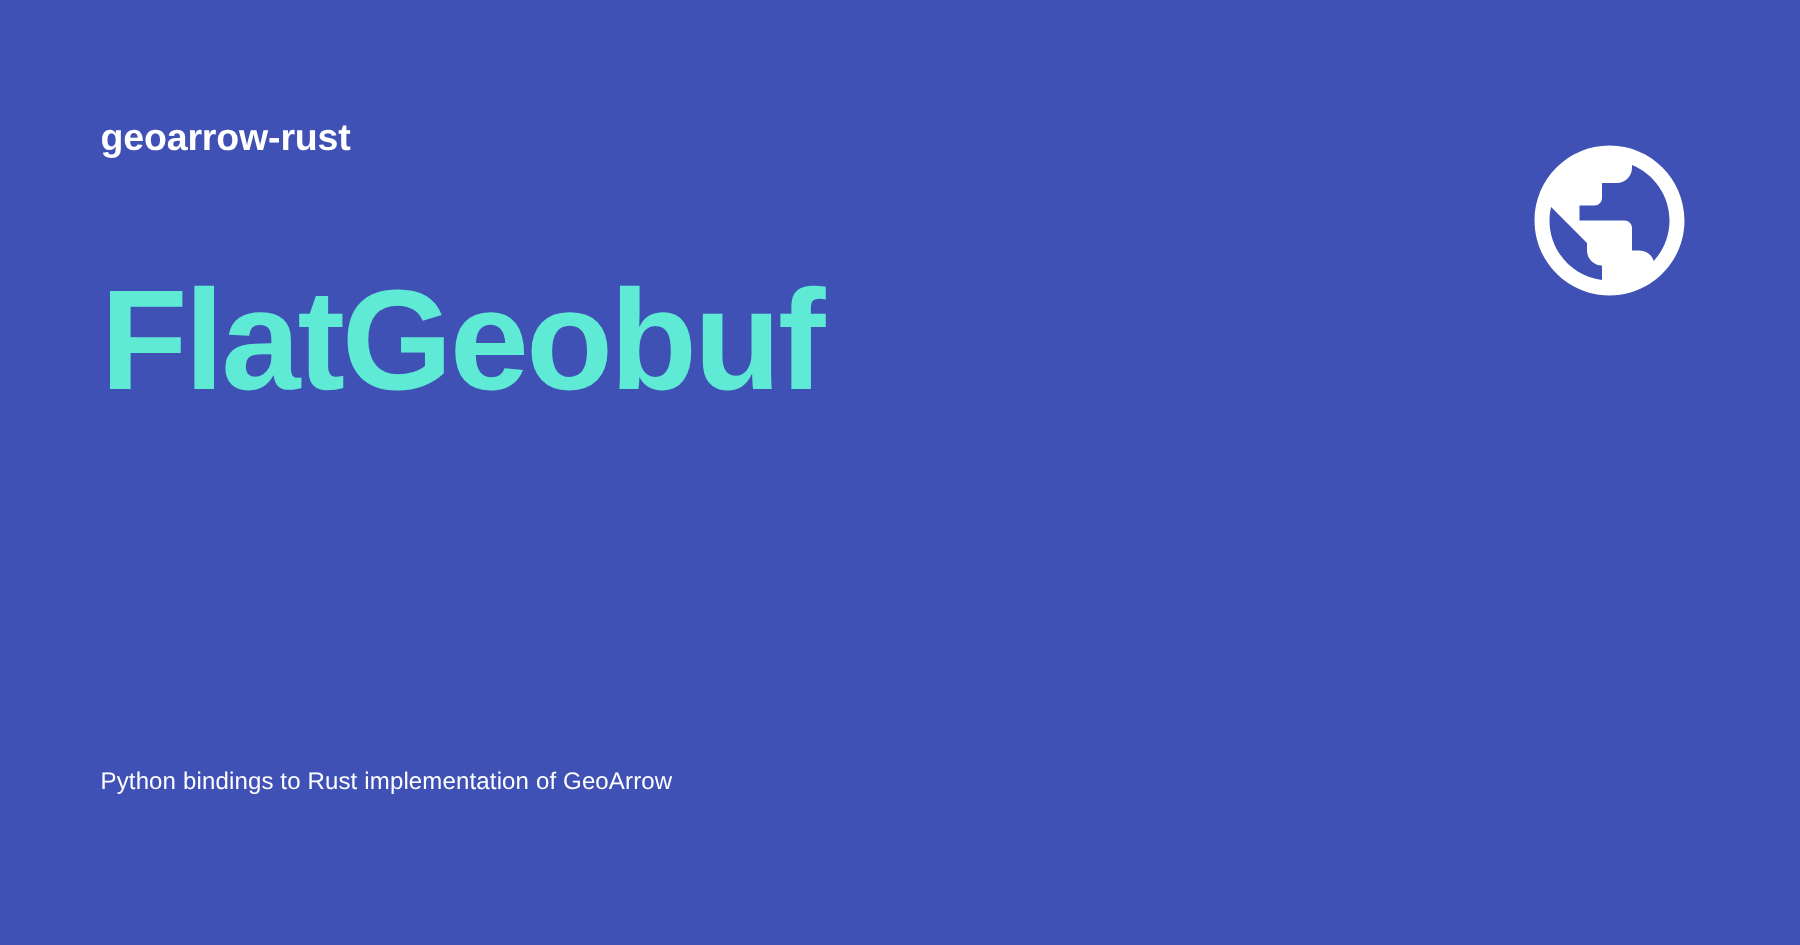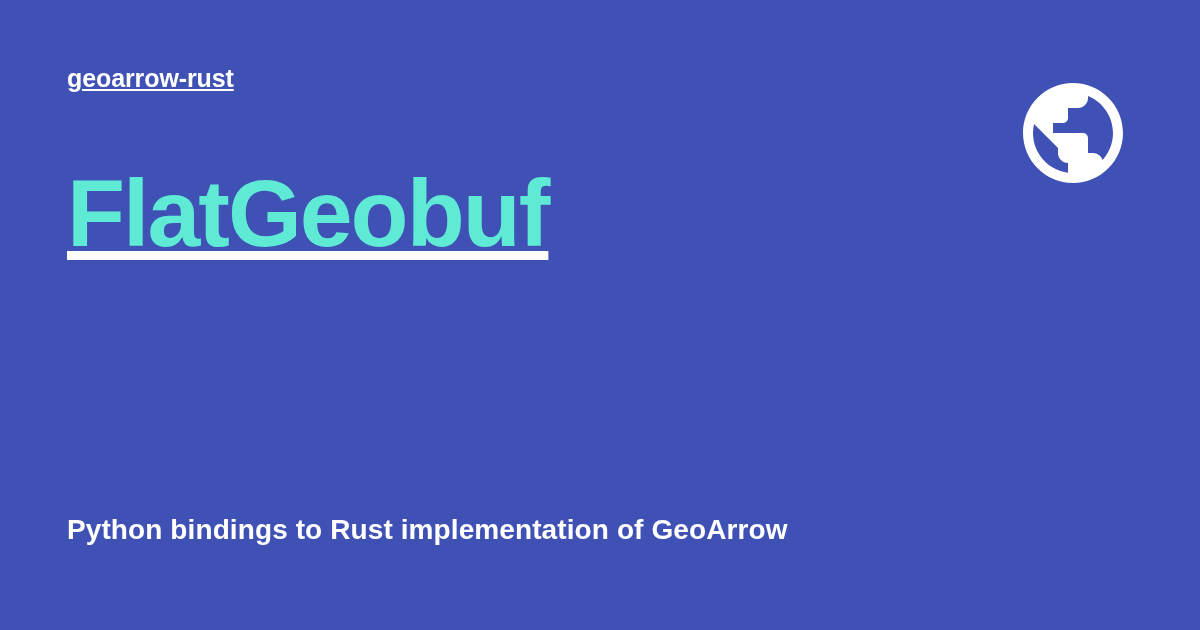--- a/index.html
+++ b/index.html
@@ -22,30 +22,29 @@
     width: 1200px;
     height: 630px;
     background: #3f51b5;
     color: #ffffff;
     padding: 0;
   }
 
   
   .card-header {
     position: absolute;
-    top: 0;
+    top: 14px;
     left: 0;
     right: 0;
     height: 266px;
     padding: 64px 96px 0 67px;
     box-sizing: border-box;
     display: flex;
     align-items: flex-start;
     justify-content: space-between;
-    text-decoration: underline;
   }
 
   .header-text {
     display: block;
   }
 
   .project-name {
     font-size: 25px;
     font-weight: 700;
     line-height: 1.15;
@@ -87,22 +86,22 @@
     position: absolute;
     left: 67px;
     right: 67px;
     top: 512px;
     height: 40px;
     display: flex;
     align-items: flex-start;
   }
 
   .page-subtitle {
-    font-size: 28px;
-    font-weight: 700;
+    font-size: 16px;
+    font-weight: 400;
     line-height: 1.3;
     letter-spacing: 0.1px;
     color: #ffffff;
     margin: 0;
     white-space: nowrap;
   }
 </style>
 </head>
 <body>
 

